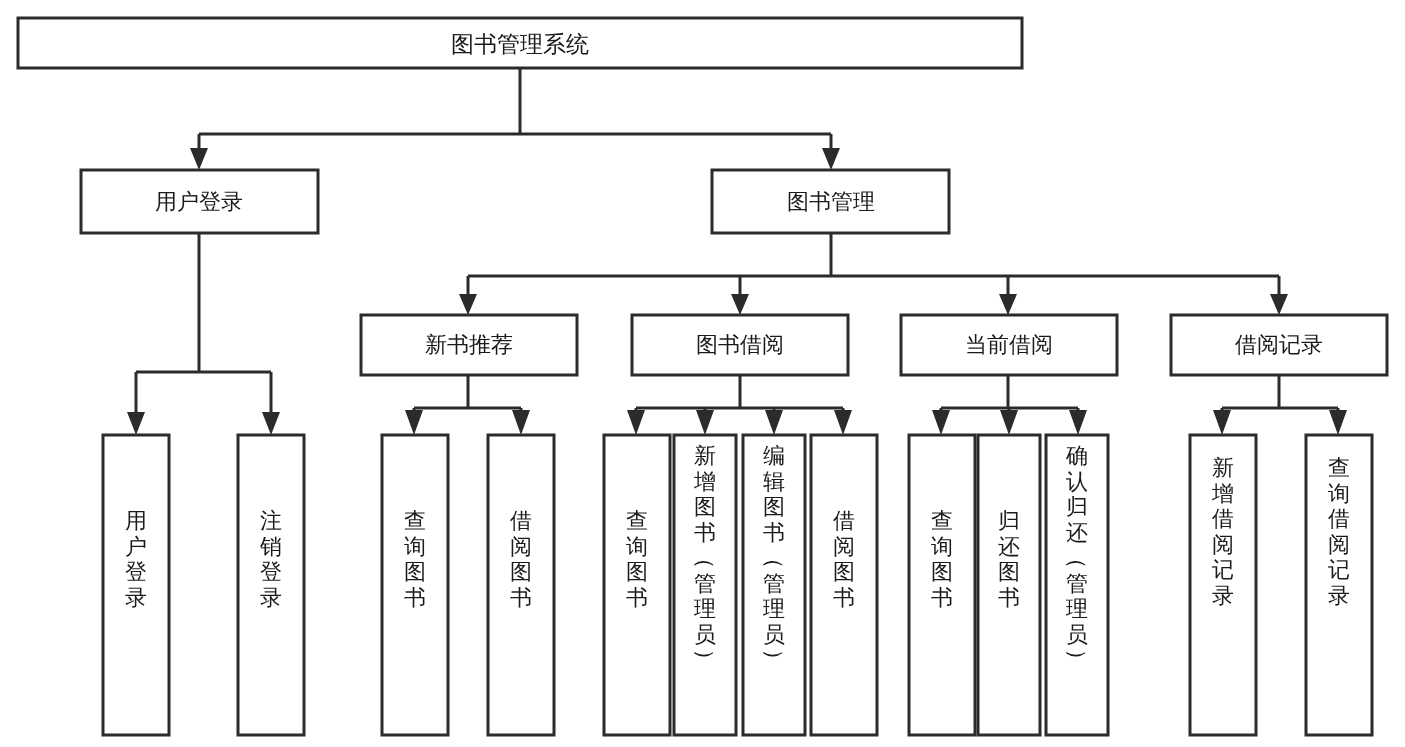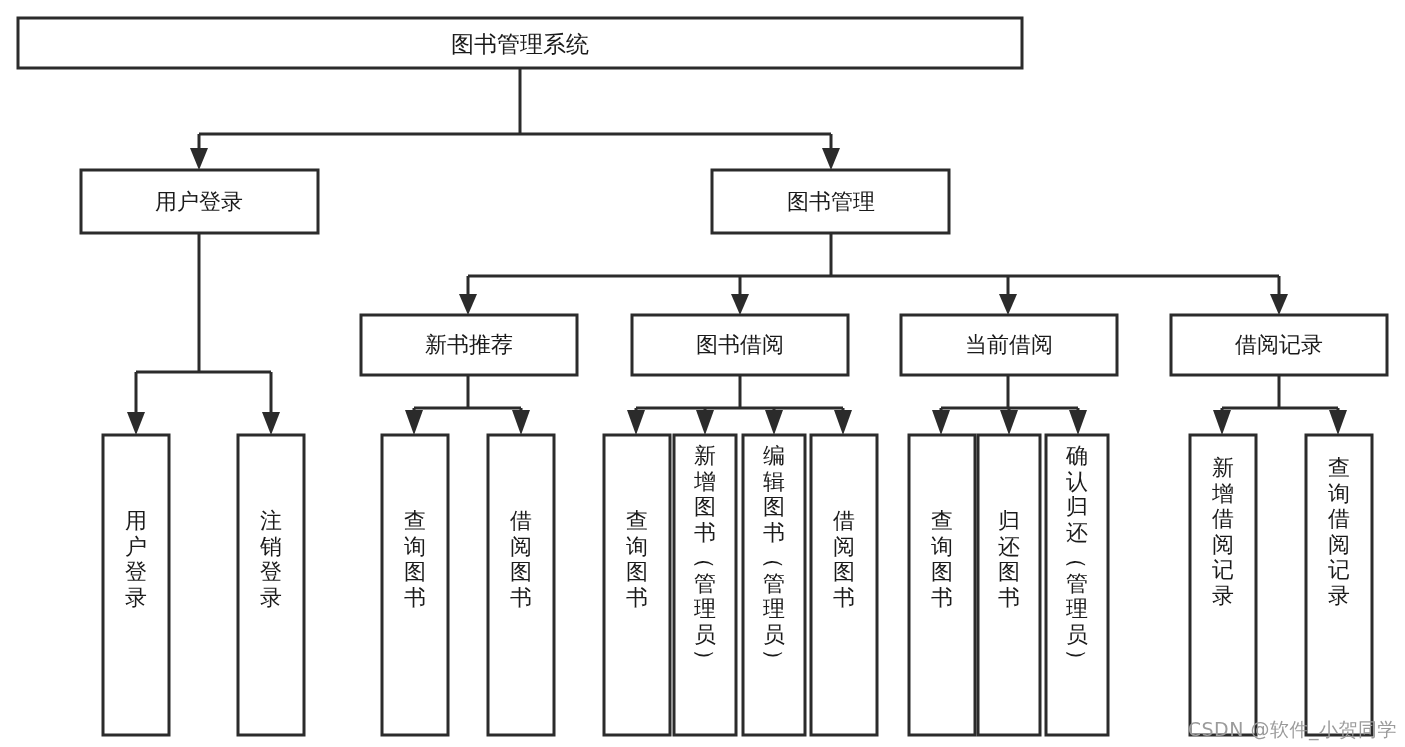--- a/index.html
+++ b/index.html
@@ -322,15 +322,14 @@
 
   <div class="vlabel-wrap" style="left:1306px; top:455px; width:66px;">
       <span>查</span>
       <span>询</span>
       <span>借</span>
       <span>阅</span>
       <span>记</span>
       <span>录</span>
     </div>
 
-  <div class="watermark">CSDN @软件_小贺同学</div>
 
 </div>
 
 </body></html>

